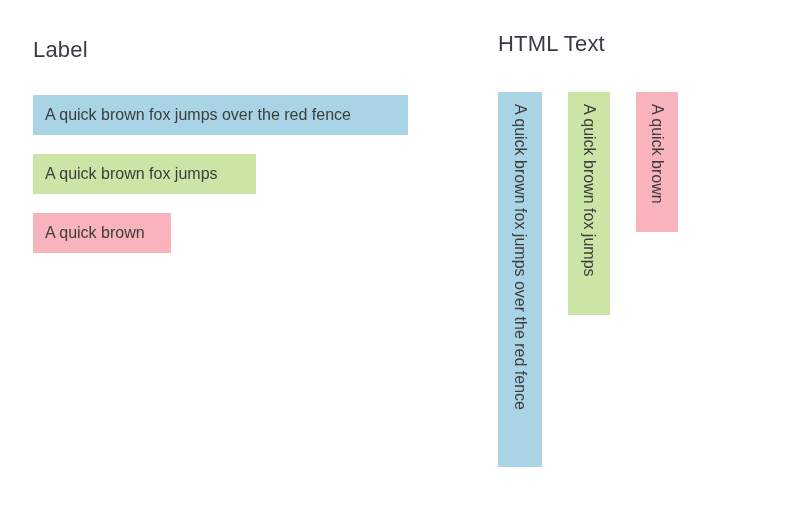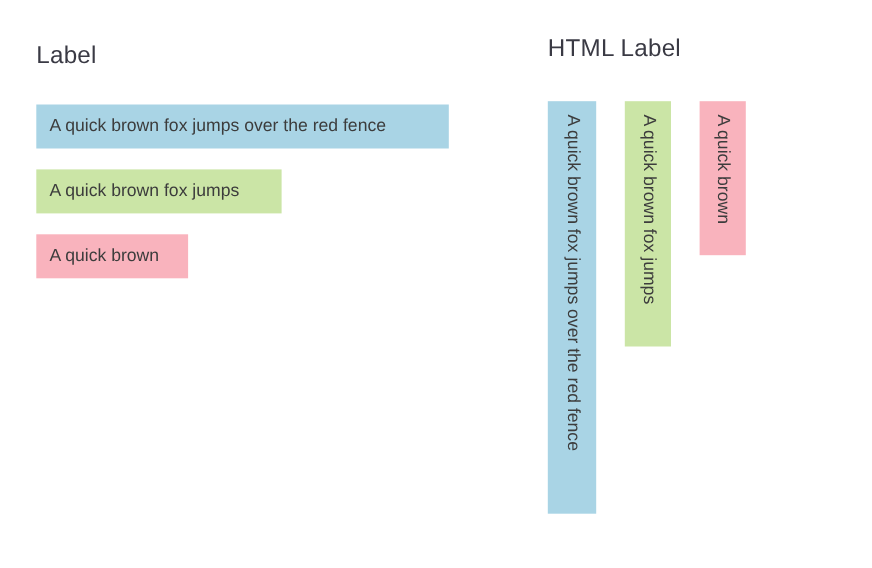--- a/index.html
+++ b/index.html
@@ -82,21 +82,21 @@
     <div id="hbar-1" class="hbar" style="background-color: rgb(203, 229, 166);">
       <span>A quick brown fox jumps</span>
     </div>
 
     <div id="hbar-2" class="hbar" style="background-color: rgb(249, 179, 189);">
       <span>A quick brown</span>
     </div>
   </section>
 
   <section>
-    <h2 id="html-title" class="panel-title">HTML Label</h2>
+    <h2 id="html-title" class="panel-title">HTML Text</h2>
 
     <div id="vbar-0" class="vbar" style="background-color: rgb(169, 212, 229);">
       <span>A quick brown fox jumps over the red fence</span>
     </div>
 
     <div id="vbar-1" class="vbar" style="background-color: rgb(203, 229, 166);">
       <span>A quick brown fox jumps</span>
     </div>
 
     <div id="vbar-2" class="vbar" style="background-color: rgb(249, 179, 189);">

